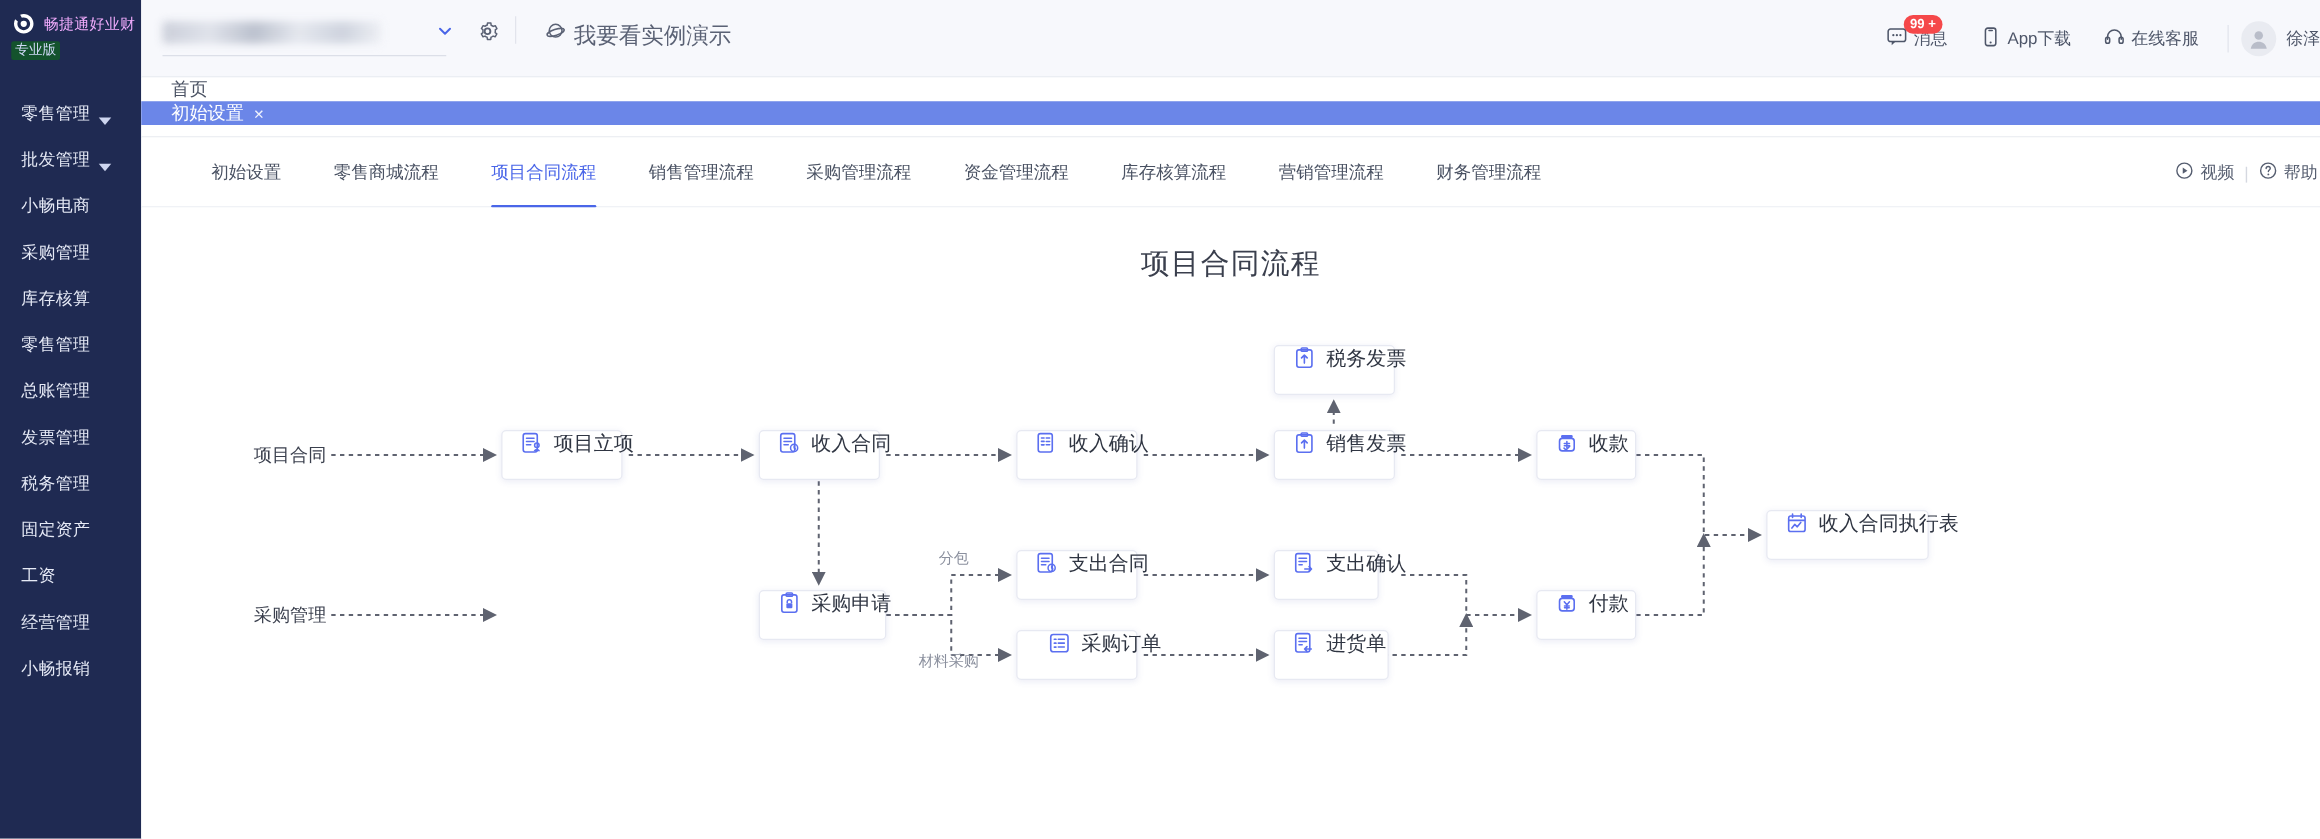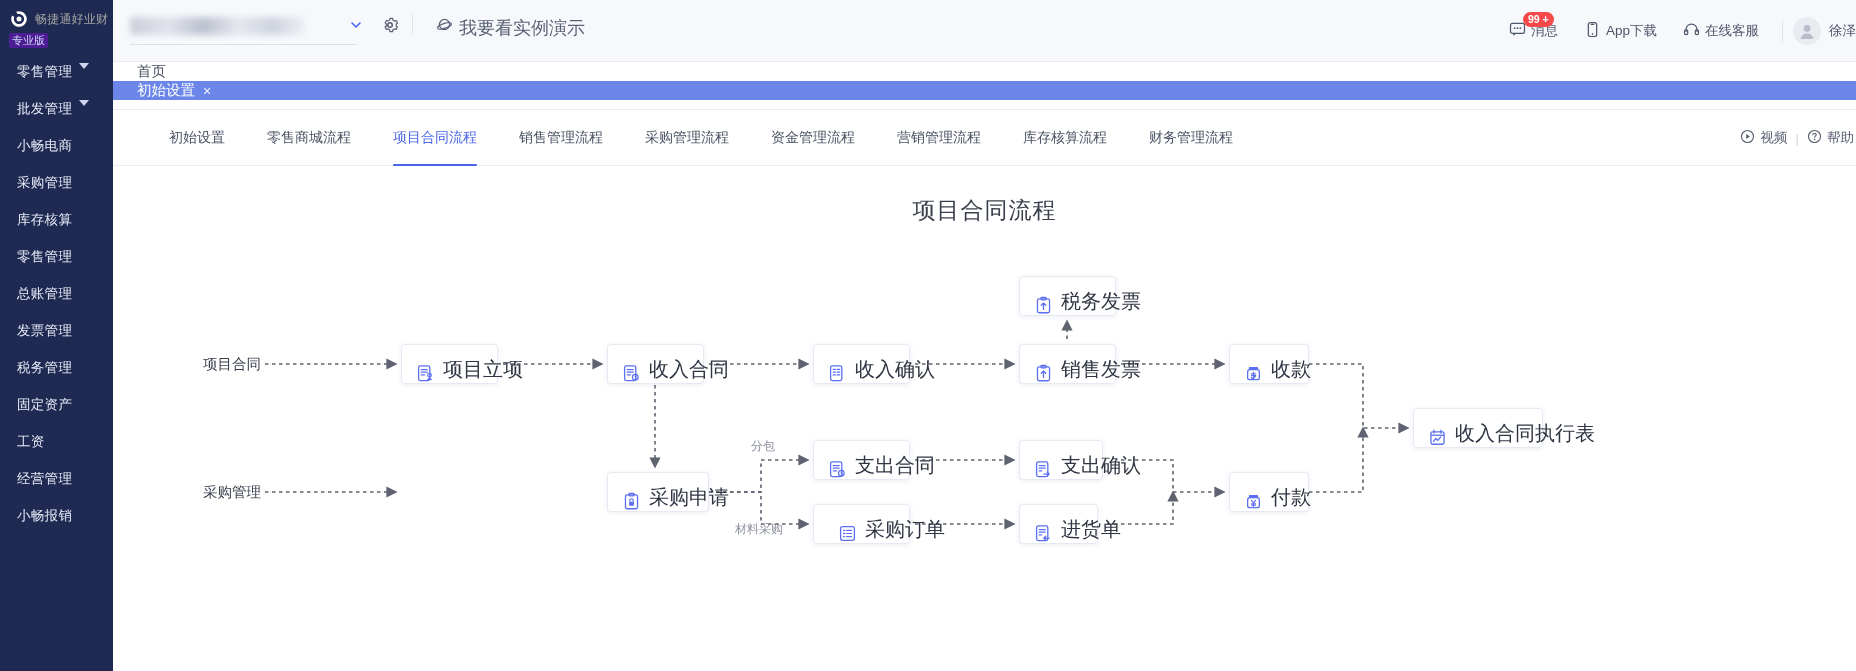--- a/index.html
+++ b/index.html
@@ -18,31 +18,31 @@
   }
   .logo-box{
     position:relative; height:55px; padding:8px 0 0 8px;
   }
   .logo-row{ display:flex; align-items:center; gap:5px; }
   .logo-mark{
     width:22px; height:22px; flex:0 0 22px;
     display:flex; align-items:center; justify-content:center;
   }
   .logo-text{
-    font-size:12px; color:#a3a3a3; letter-spacing:.2px; white-space:nowrap;
+    font-size:12px; color:#f0abfc; letter-spacing:.2px; white-space:nowrap;
     overflow:hidden;
   }
   .logo-badge{
     display:inline-block; margin-top:3px; margin-left:1px;
-    background:#4c1d95; color:#cfd8f5; font-size:11px;
+    background:#14532d; color:#cfd8f5; font-size:11px;
     padding:0 3px; border-radius:2px; line-height:15px;
   }
   .nav{ margin-top:8px; }
   .nav-item{
-    height:37px; display:flex; align-items:flex-start;
+    height:37px; display:flex; align-items:flex-end;
     padding-left:17px; color:#e6eaf6; font-size:13.5px;
     letter-spacing:.3px; cursor:pointer; white-space:nowrap;
   }
   .caret{
     width:0; height:0; margin-left:7px;
     border-left:5px solid transparent; border-right:5px solid transparent;
     border-top:6px solid #cdd5ef;
   }
 
   
@@ -145,22 +145,22 @@
   .flow-title{
     position:absolute; left:0; right:0; top:29px;
     text-align:center; font-size:23px; color:#3a3f4d; letter-spacing:1px;
   }
   .svg-layer{ position:absolute; left:0; top:0; width:1743px; height:505px; }
 
   .node{
     position:absolute; height:40px;
     background:#fff; border:1px solid #e7e9f2; border-radius:4px;
     box-shadow:0 1px 5px rgba(80,95,170,.11);
-    display:flex; align-items:flex-end; gap:8px;
-    padding:0 14px; font-size:20px; color:#2f3542;
+    display:flex; align-items:flex-start; gap:8px;
+    padding:0 14px; font-size:16px; color:#2f3542;
     white-space:nowrap; cursor:pointer;
   }
   .node .ic{ width:19px; height:19px; flex:0 0 19px; display:block; }
   .row-label{
     position:absolute; font-size:14.5px; color:#3a3f4d; white-space:nowrap;
   }
   .edge-label{
     position:absolute; font-size:12px; color:#8b909e; white-space:nowrap;
   }
 </style>
@@ -305,22 +305,22 @@
     </div>
 
   <div class="subnav">
     <div class="subnav-items" id="subnav-items">
         <div class="sub-item">初始设置</div>
         <div class="sub-item">零售商城流程</div>
         <div class="sub-item active">项目合同流程</div>
         <div class="sub-item">销售管理流程</div>
         <div class="sub-item">采购管理流程</div>
         <div class="sub-item">资金管理流程</div>
+        <div class="sub-item">库存核算流程</div>
         <div class="sub-item">营销管理流程</div>
-        <div class="sub-item">库存核算流程</div>
         <div class="sub-item">财务管理流程</div>
       </div>
     <div class="subnav-right">
       <span class="sr-btn">
         <span>
           <svg width="15" height="15" viewBox="0 0 16 16">
             <circle cx="8" cy="8" r="6.4" fill="none" stroke="#565e70" stroke-width="1.2"></circle>
             <path d="M6.6 5.4l4 2.6-4 2.6z" fill="#565e70"></path>
           </svg>
         </span>
@@ -506,21 +506,21 @@
         <div class="node" style="left: 700px; top: 338px; width: 97px; padding-left: 24px;">
           <span style="width: 19px; height: 19px; flex: 0 0 19px; display: block;">
             <svg class="ic" viewBox="0 0 22 22">
               <rect x="3" y="3" width="16" height="16" rx="2.4" fill="none" stroke="#5b6ff0" stroke-width="1.5"></rect>
               <path d="M6.4 7.4h1.4M6.4 11h1.4M6.4 14.6h1.4" stroke="#5b6ff0" stroke-width="1.6" stroke-linecap="round"></path>
               <path d="M10 7.4h5.6M10 11h5.6M10 14.6h5.6" stroke="#5b6ff0" stroke-width="1.4" stroke-linecap="round"></path>
             </svg>
           </span>
           <span>采购订单</span>
         </div>
-        <div class="node" style="left: 906px; top: 338px; width: 79px;">
+        <div class="node" style="left: 906px; top: 338px; width: 92px;">
           <span style="width: 19px; height: 19px; flex: 0 0 19px; display: block;">
             <svg class="ic" viewBox="0 0 22 22">
               <rect x="3" y="2.2" width="13" height="17" rx="2" fill="none" stroke="#5b6ff0" stroke-width="1.5"></rect>
               <path d="M6 6.5h7M6 9.5h7M6 12.5h3" stroke="#5b6ff0" stroke-width="1.4" stroke-linecap="round"></path>
               <path d="M17.4 16.4h-6M13.4 14.2l-2.2 2.2 2.2 2.2" fill="none" stroke="#5b6ff0" stroke-width="1.5" stroke-linecap="round" stroke-linejoin="round"></path>
             </svg>
           </span>
           <span>进货单</span>
         </div>
       </div>

